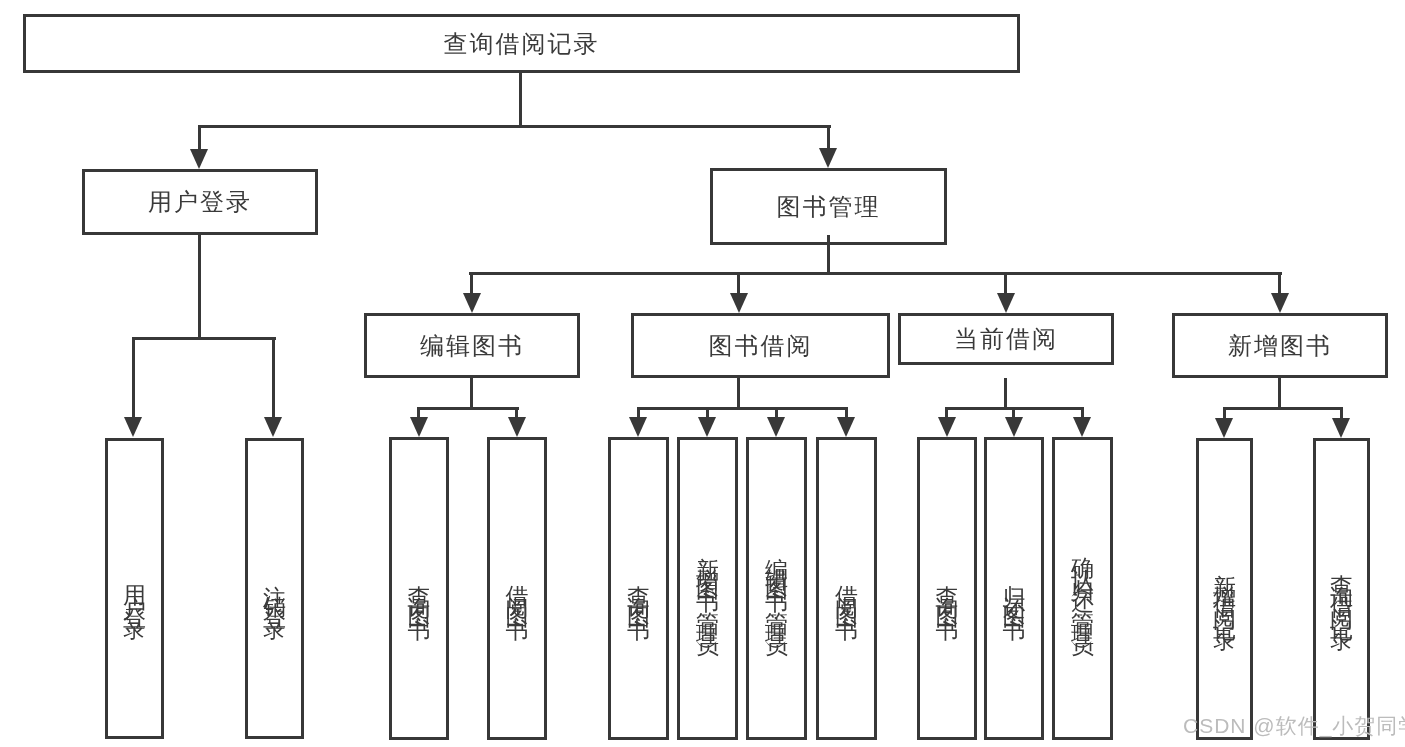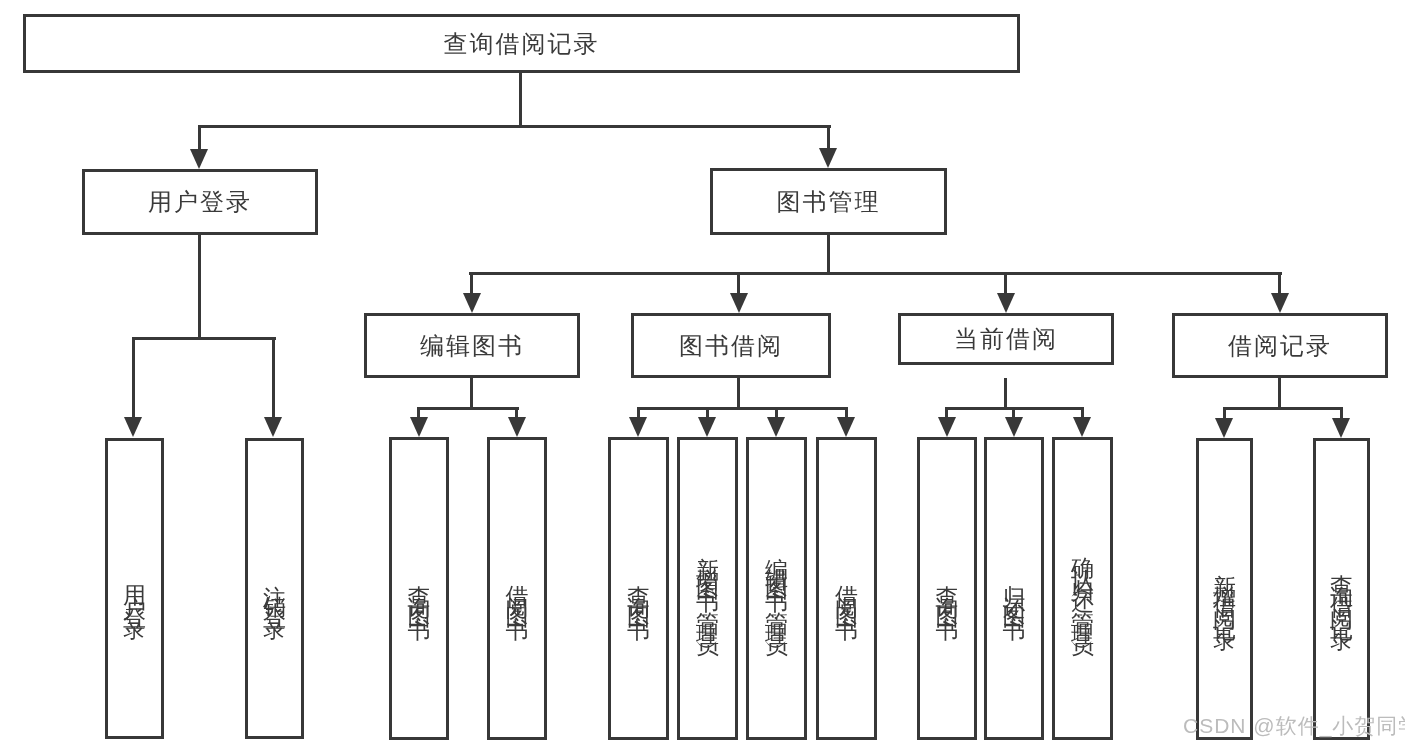--- a/index.html
+++ b/index.html
@@ -89,21 +89,21 @@
   <div class="vline" style="left:519px; top:73px; height:53px;"></div>
   <div class="hline" style="left:198px; top:125px; width:633px;"></div>
   <div class="vline" style="left:198px; top:125px; height:26px;"></div>
   <div class="arrow" style="left:190px; top:149px;"></div>
   <div class="vline" style="left:827px; top:125px; height:25px;"></div>
   <div class="arrow" style="left:819px; top:148px;"></div>
 
   <div class="box" style="left:82px; top:169px; width:236px; height:66px;">
     <span>用户登录</span>
   </div>
-  <div class="box" style="left:710px; top:168px; width:237px; height:67px;">
+  <div class="box" style="left:710px; top:168px; width:237px; height:77px;">
     <span>图书管理</span>
   </div>
 
   <div class="vline" style="left:198px; top:235px; height:104px;"></div>
   <div class="hline" style="left:132px; top:337px; width:144px;"></div>
   <div class="vline" style="left:132px; top:337px; height:82px;"></div>
   <div class="arrow" style="left:124px; top:417px;"></div>
   <div class="vline" style="left:272px; top:337px; height:82px;"></div>
   <div class="arrow" style="left:264px; top:417px;"></div>
 
@@ -121,28 +121,28 @@
   <div class="vline" style="left:737px; top:272px; height:23px;"></div>
   <div class="arrow" style="left:730px; top:293px;"></div>
   <div class="vline" style="left:1004px; top:272px; height:23px;"></div>
   <div class="arrow" style="left:997px; top:293px;"></div>
   <div class="vline" style="left:1278px; top:272px; height:23px;"></div>
   <div class="arrow" style="left:1271px; top:293px;"></div>
 
   <div class="box" style="left:364px; top:313px; width:216px; height:65px;">
     <span>编辑图书</span>
   </div>
-  <div class="box" style="left:631px; top:313px; width:200px; height:65px;text-align:right;">
+  <div class="box" style="left:631px; top:313px; width:259px; height:65px;text-align:right;">
     <span>图书借阅</span>
   </div>
   <div class="box" style="left:898px; top:313px; width:216px; height:52px;">
     <span>当前借阅</span>
   </div>
   <div class="box" style="left:1172px; top:313px; width:216px; height:65px;">
-    <span>借阅记录</span>
+    <span>新增图书</span>
   </div>
 
   <div class="vline" style="left:470px; top:378px; height:29px;"></div>
   <div class="hline" style="left:417px; top:407px; width:102px;"></div>
   <div class="vline" style="left:417px; top:407px; height:12px;"></div>
   <div class="arrow" style="left:410px; top:417px;"></div>
   <div class="vline" style="left:515px; top:407px; height:12px;"></div>
   <div class="arrow" style="left:508px; top:417px;"></div>
 
   <div class="vbox" style="left:389px; top:437px; width:60px; height:303px;">

